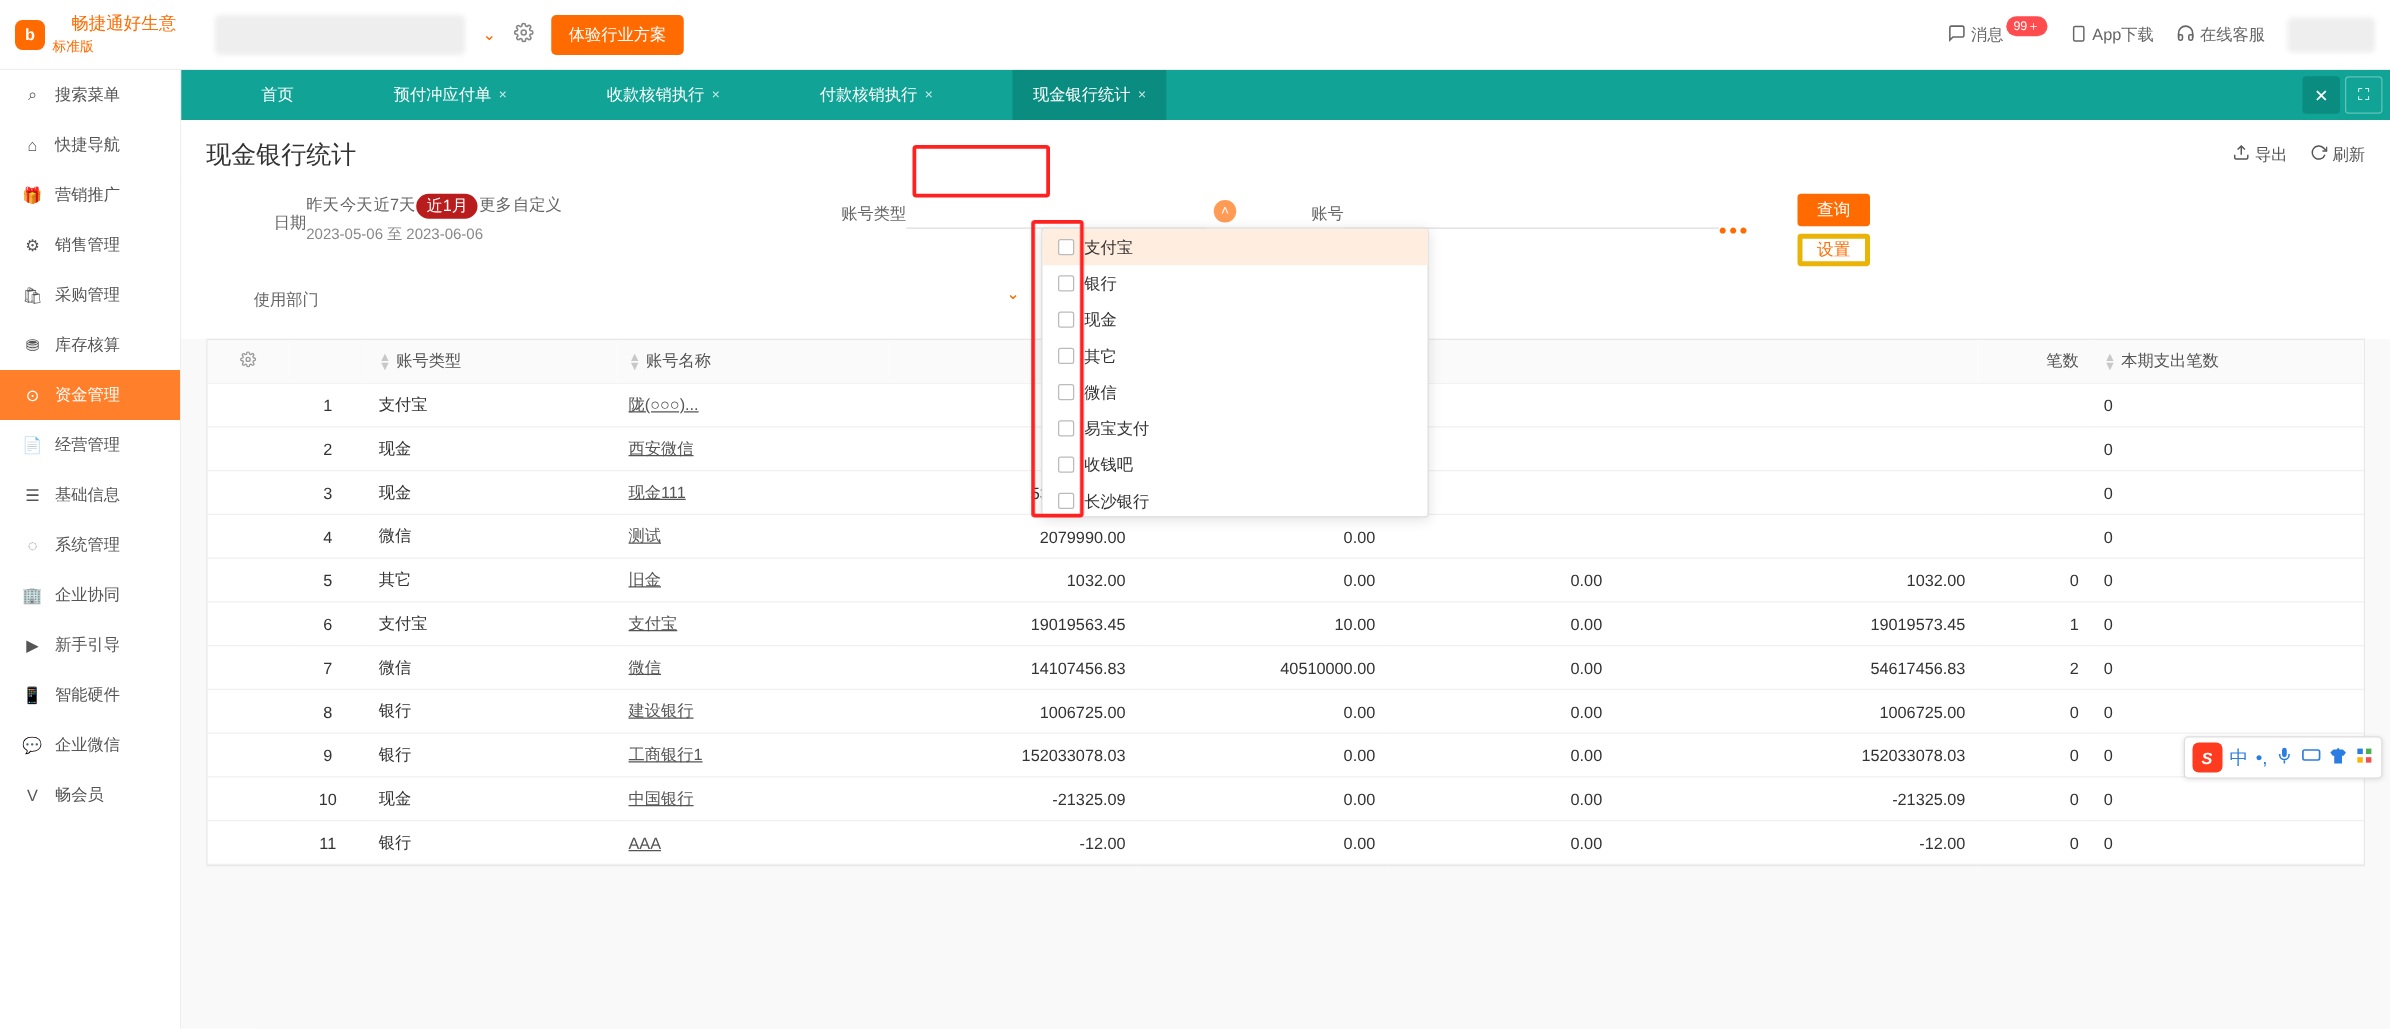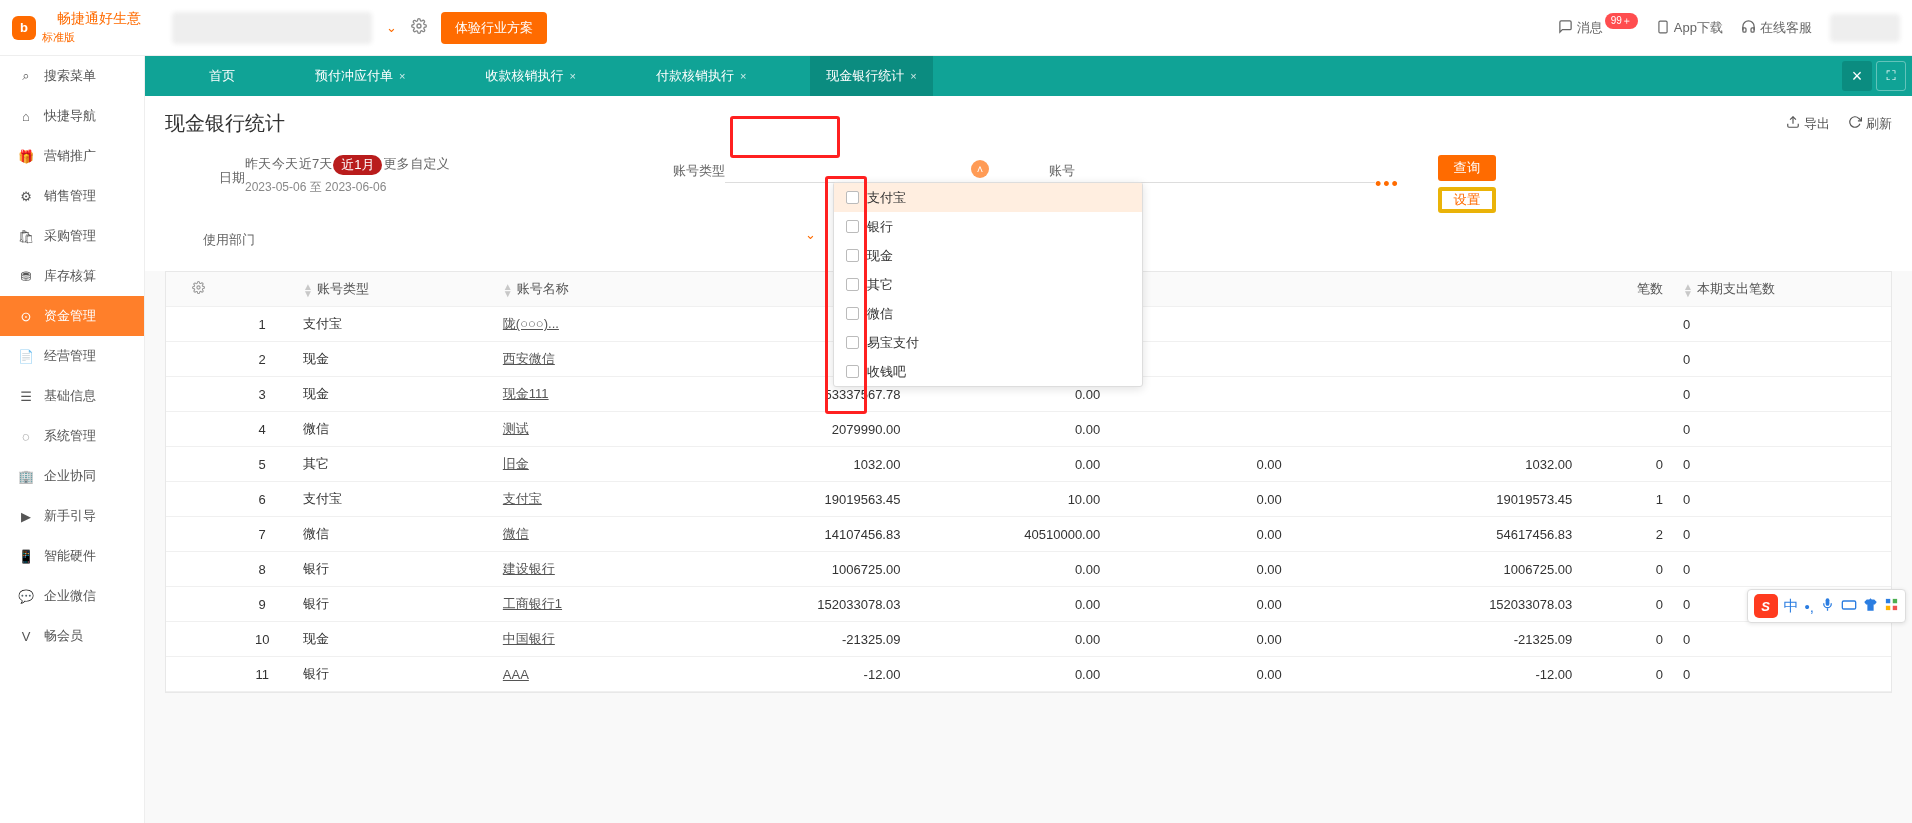--- a/index.html
+++ b/index.html
@@ -338,20 +338,24 @@
             <span class="dd-chk"></span>
             <span>微信</span>
           </div>
           <div class="dd-item">
             <span class="dd-chk"></span>
             <span>易宝支付</span>
           </div>
           <div class="dd-item">
             <span class="dd-chk"></span>
             <span>收钱吧</span>
+          </div>
+          <div class="dd-item">
+            <span class="dd-chk"></span>
+            <span>长沙银行</span>
           </div>
         </div>
     </div>
 
     <div class="table-wrap">
       <table>
         <colgroup>
           <col style="width:36px">
             <col style="width:34px">
             <col style="width:110px">

